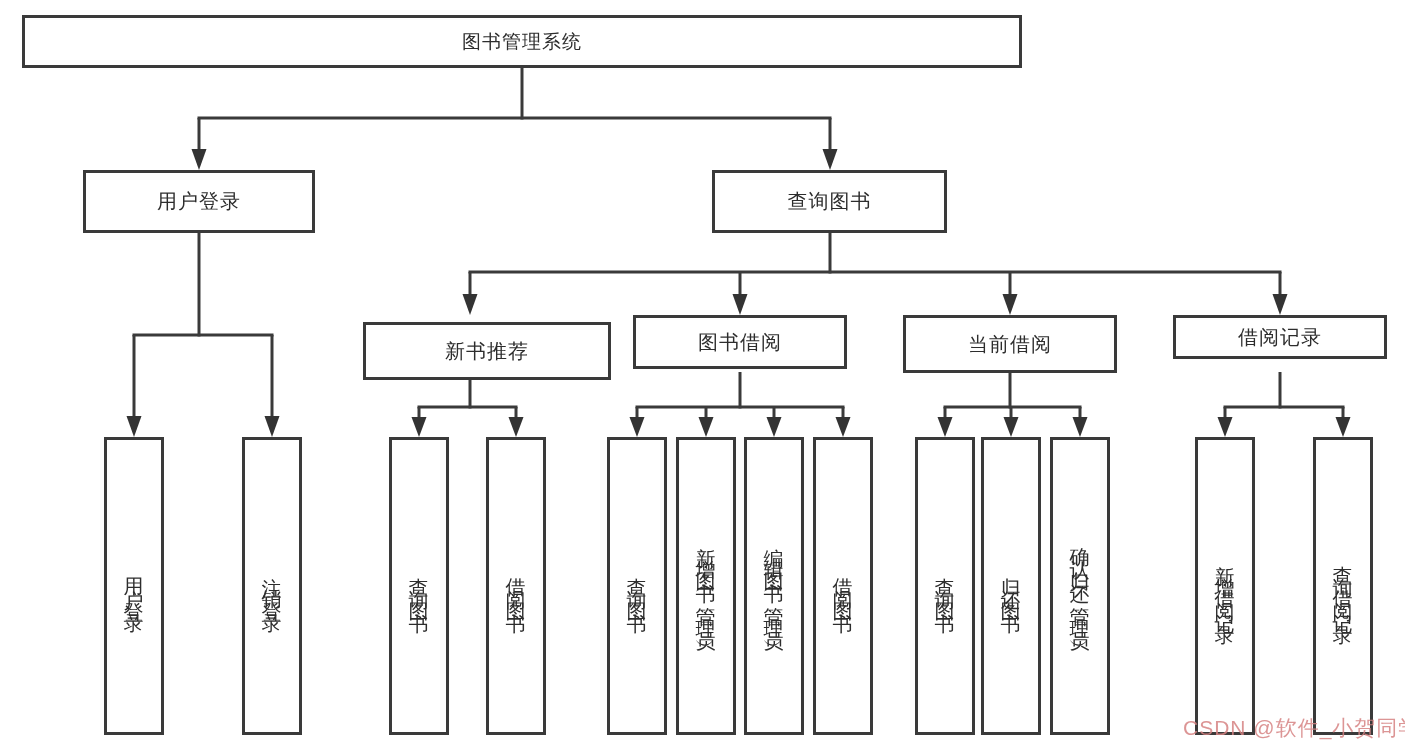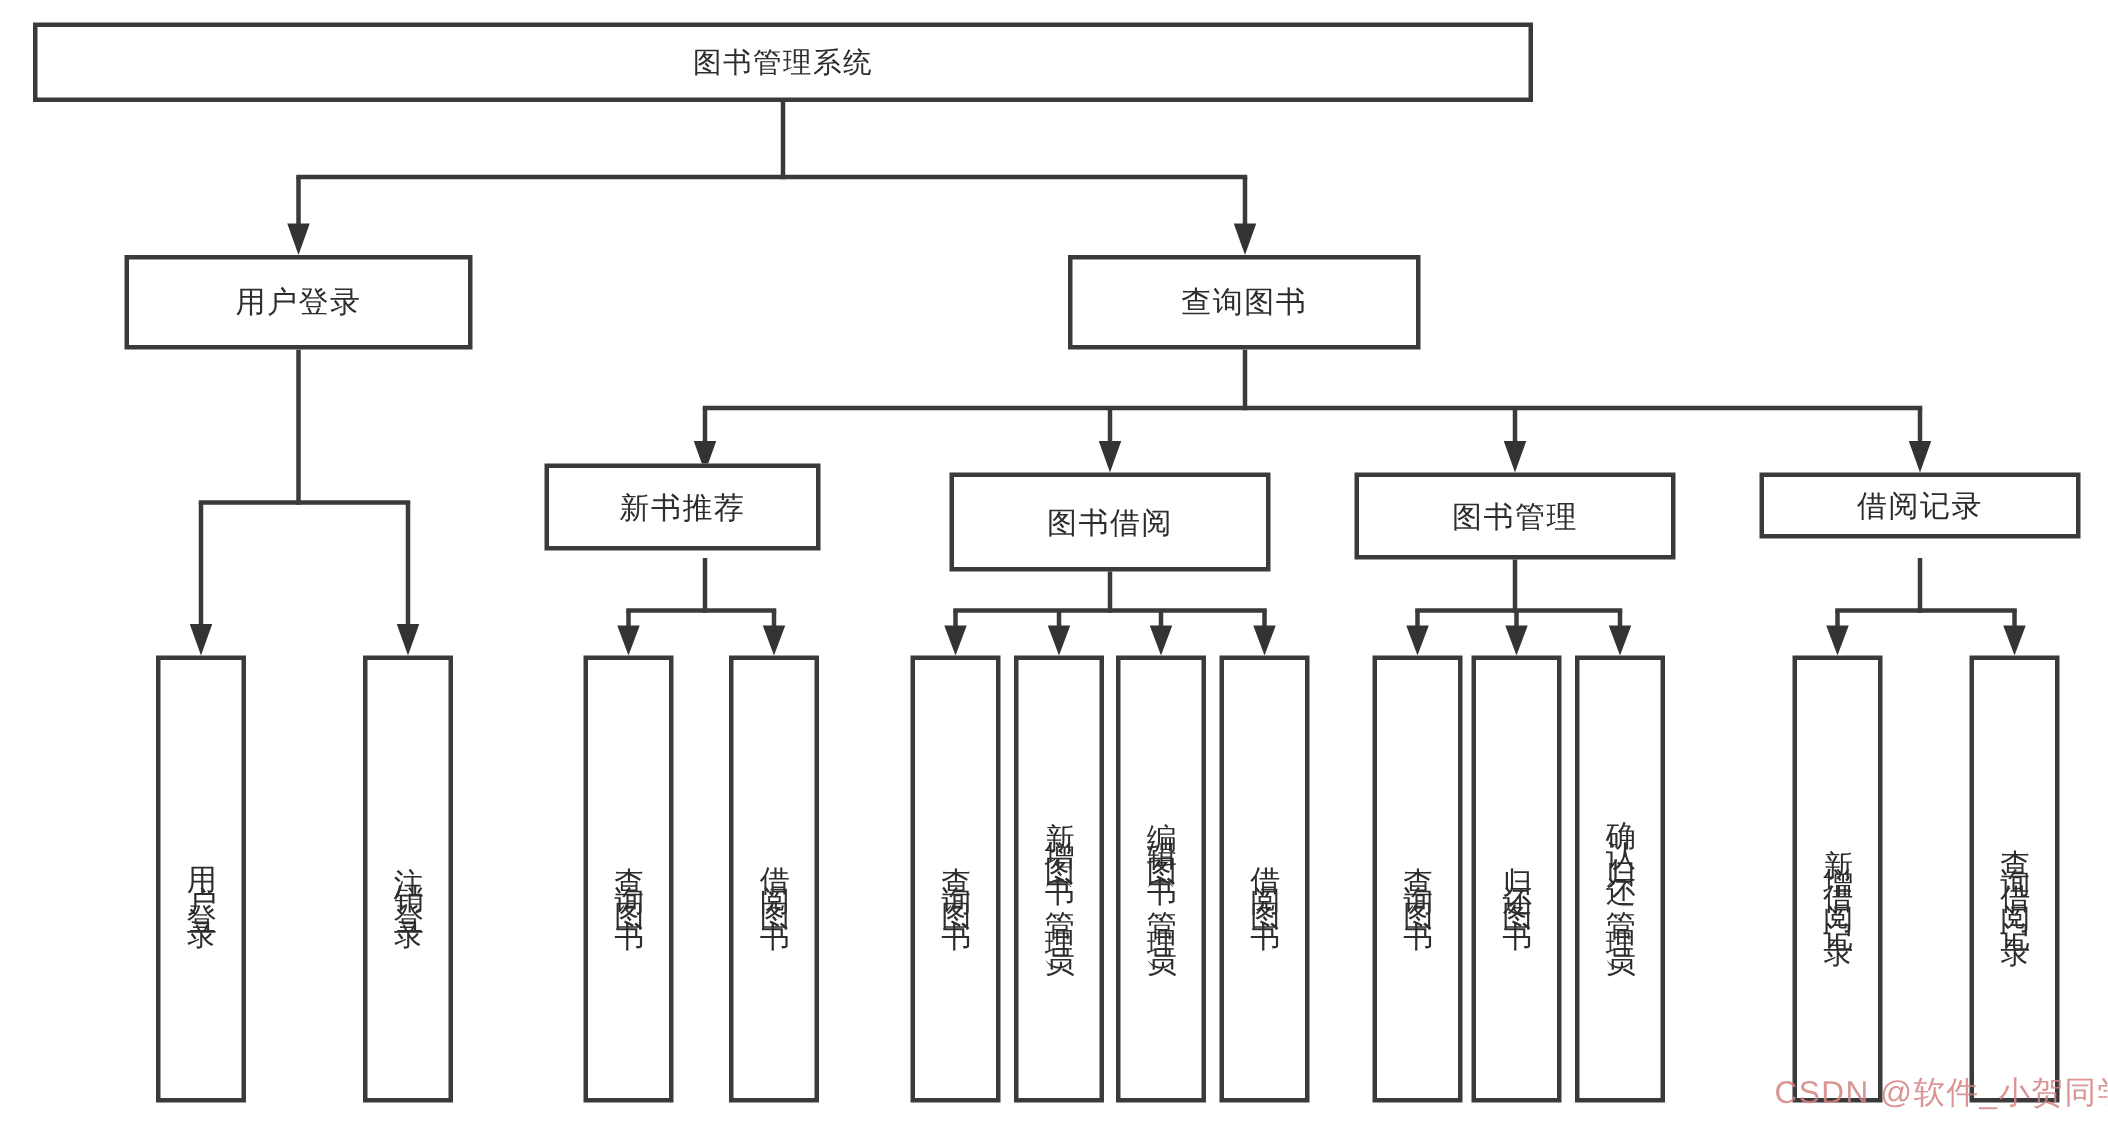--- a/index.html
+++ b/index.html
@@ -113,28 +113,28 @@
   <span>图书管理系统</span>
 </div>
 
 <div class="node h" style="left:83px;top:170px;width:232px;height:63px">
   <span>用户登录</span>
 </div>
 <div class="node h" style="left:712px;top:170px;width:235px;height:63px">
   <span>查询图书</span>
 </div>
 
-<div class="node h" style="left:363px;top:309px;width:184px;height:58px">
+<div class="node h" style="left:363px;top:322px;width:248px;height:58px">
   <span>新书推荐</span>
 </div>
-<div class="node h" style="left:633px;top:315px;width:214px;height:66px">
+<div class="node h" style="left:633px;top:315px;width:214px;height:54px">
   <span>图书借阅</span>
 </div>
 <div class="node h" style="left:903px;top:315px;width:214px;height:58px">
-  <span>图书管理</span>
+  <span>当前借阅</span>
 </div>
 <div class="node h" style="left:1173px;top:315px;width:214px;height:44px">
   <span>借阅记录</span>
 </div>
 
 <div class="node leaf" style="left:104px;top:437px;width:60px;height:298px">
   <span>用户登录</span>
 </div>
 <div class="node leaf" style="left:242px;top:437px;width:60px;height:298px">
   <span>注销登录</span>

